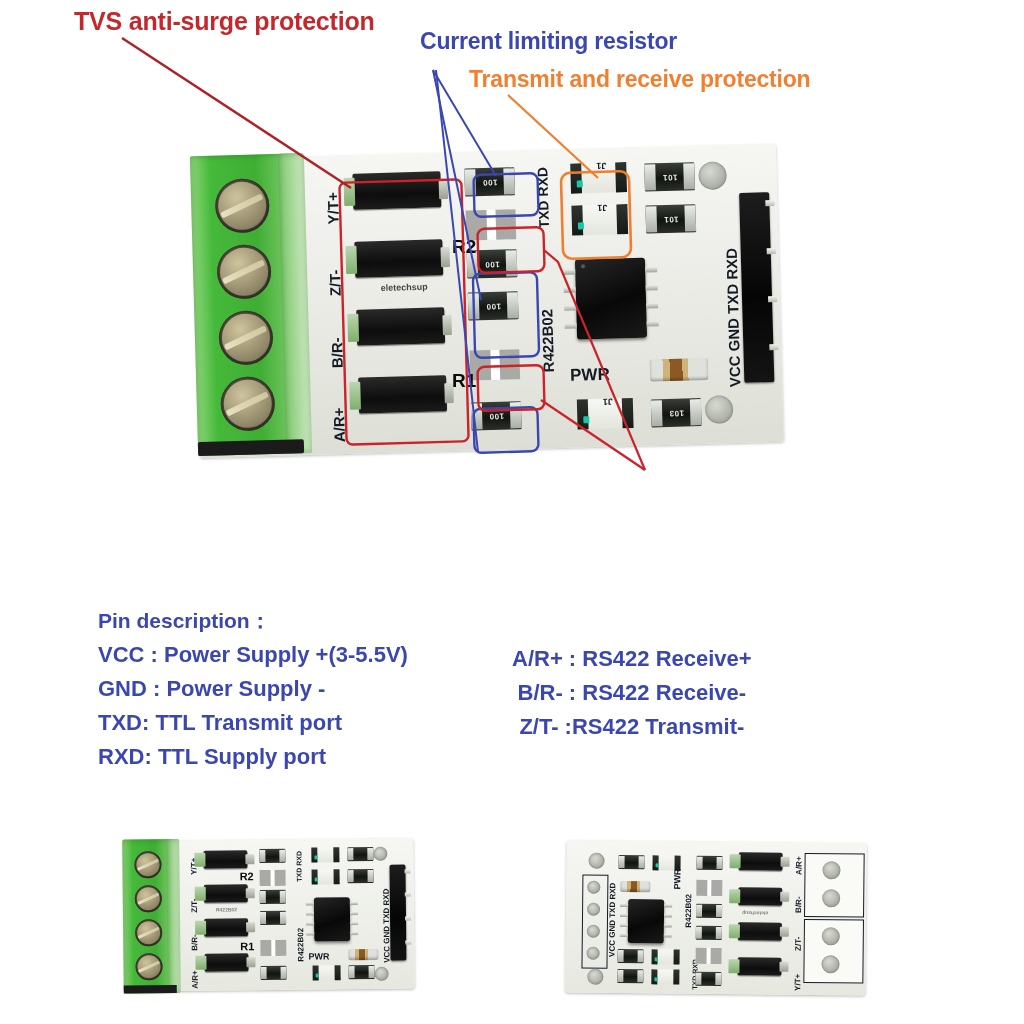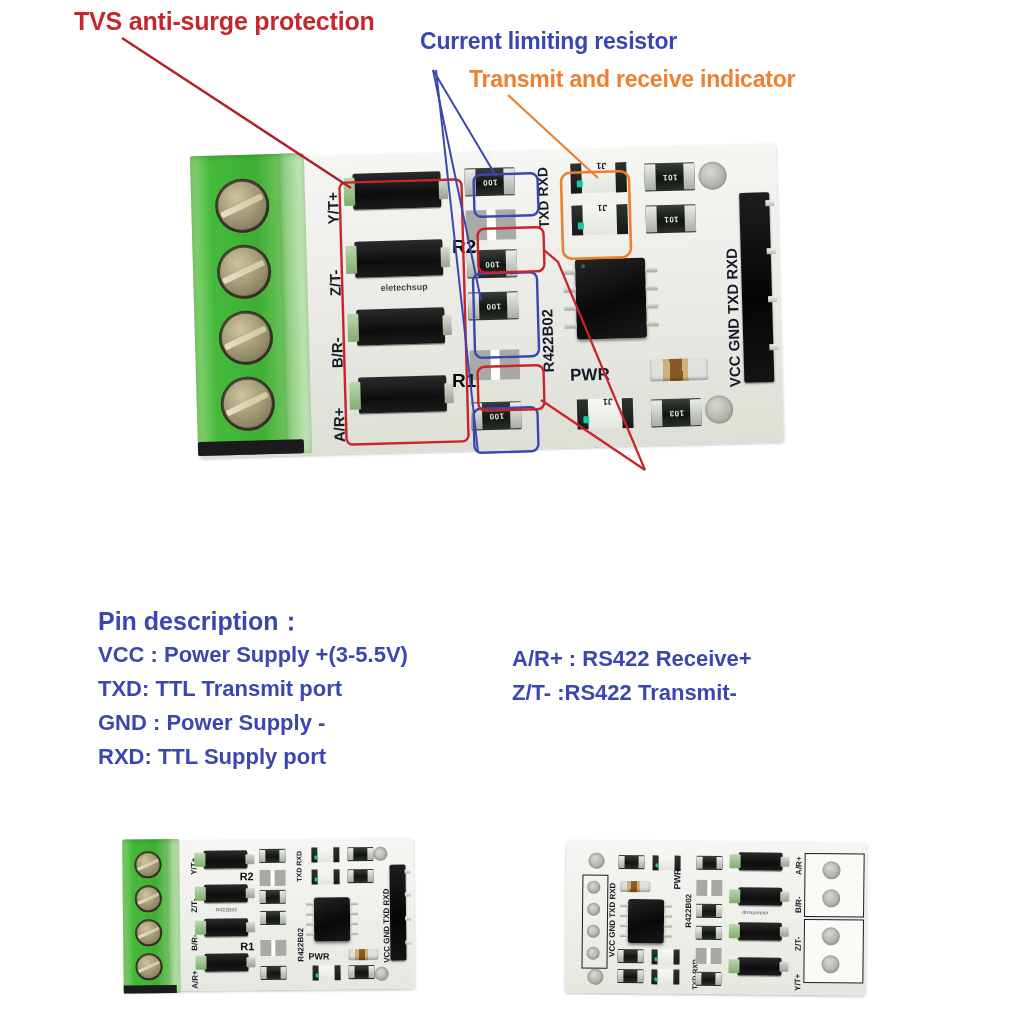--- a/index.html
+++ b/index.html
@@ -82,37 +82,37 @@
   .rot90{transform:rotate(-90deg);transform-origin:0 0;}
   .rot180{transform:rotate(180deg);}
   .brand{position:absolute;color:#1a1a1a;font-size:8px;font-weight:700;opacity:.8;}
 
   
   .rlab{position:absolute;font-size:19px;font-weight:600;color:#0b0b0b;
       font-family:"Liberation Sans",sans-serif;}
 
   
   #pindesc{position:absolute;left:98px;top:604px;color:#3b47b0;font-size:22px;font-weight:600;line-height:34px;}
-  #pindesc .hdr{font-size:25px;}
-  #pincol2{position:absolute;left:512px;top:642px;color:#3b47b0;font-size:22px;font-weight:600;line-height:34px;}
+  #pindesc .hdr{font-size:21px;}
+  #pincol2{position:absolute;left:512px;top:642px;color:#3b47b0;font-size:22px;font-weight:600;line-height:34px;text-align:center;}
 
   
   .thumb{position:absolute;}
   #thumb-left{left:124px;top:840px;width:290px;height:150px;}
   #thumb-right{left:566px;top:842px;width:300px;height:152px;}
   .tb-body{position:absolute;left:0;top:0;width:100%;height:100%;}
 </style>
 </head>
 <body>
 
 <div class="page">
 
   <div class="anno" id="lbl-tvs">TVS anti-surge protection</div>
   <div class="anno" id="lbl-clr">Current limiting resistor</div>
-  <div class="anno" id="lbl-tri">Transmit and receive indicator</div>
+  <div class="anno" id="lbl-tri">Transmit and receive protection</div>
 
   <div class="board" id="main-board">
     <div class="bscale">
 
       <div class="termblk" style="left:-2px;top:-4px;width:112px;height:300px;"></div>
       <div class="termblk" style="left:86px;top:-4px;width:26px;height:300px;background:linear-gradient(90deg,#7cc86b,#cfe9c4);"></div>
       <div style="position:absolute;left:-2px;top:282px;width:106px;height:14px;background:#1b1b1b;border-radius:2px;"></div>
 
       <div class="screwhole" style="left:22px;top:20px;width:54px;height:54px;">
         <div class="screwface"></div>
@@ -241,26 +241,27 @@
 
     <rect x="478" y="228" width="66" height="44" rx="7" fill="none" stroke="#cc2229" stroke-width="2.4" transform="rotate(-1.6 511 250)"></rect>
     <rect x="478" y="366" width="66" height="44" rx="7" fill="none" stroke="#cc2229" stroke-width="2.4" transform="rotate(-1.6 511 388)"></rect>
     <polyline points="544,250 558,262 645,470" fill="none" stroke="#cc2229" stroke-width="2.2"></polyline>
     <line x1="541" y1="400" x2="645" y2="470" stroke="#cc2229" stroke-width="2.2"></line>
   </svg>
 
   <div id="pindesc">
     <div class="hdr">Pin description：</div>
     <div>VCC  : Power Supply +(3-5.5V)</div>
+    <div>GND : Power Supply -</div>
     <div>TXD: TTL Transmit port</div>
-    <div>GND : Power Supply -</div>
     <div>RXD: TTL Supply port</div>
   </div>
   <div id="pincol2">
     <div>A/R+ : RS422 Receive+</div>
+    <div>B/R-  : RS422 Receive-</div>
     <div>Z/T-   :RS422 Transmit-</div>
   </div>
 
   <div class="thumb" id="thumb-left">
     <div class="tb-body" style="background:linear-gradient(180deg,#f6f7f3,#e6e8e0);border-radius:3px;
          box-shadow:0 1px 3px rgba(0,0,0,.3);transform:rotate(-.6deg);">
       <div class="termblk" style="left:-1px;top:-2px;width:56px;height:154px;"></div>
       <div class="termblk" style="left:43px;top:-2px;width:13px;height:154px;background:linear-gradient(90deg,#7cc86b,#cfe9c4);"></div>
       <div style="position:absolute;left:-1px;top:144px;width:53px;height:8px;background:#1b1b1b;"></div>
       <div class="screwhole" style="left:11px;top:10px;width:27px;height:27px;">

